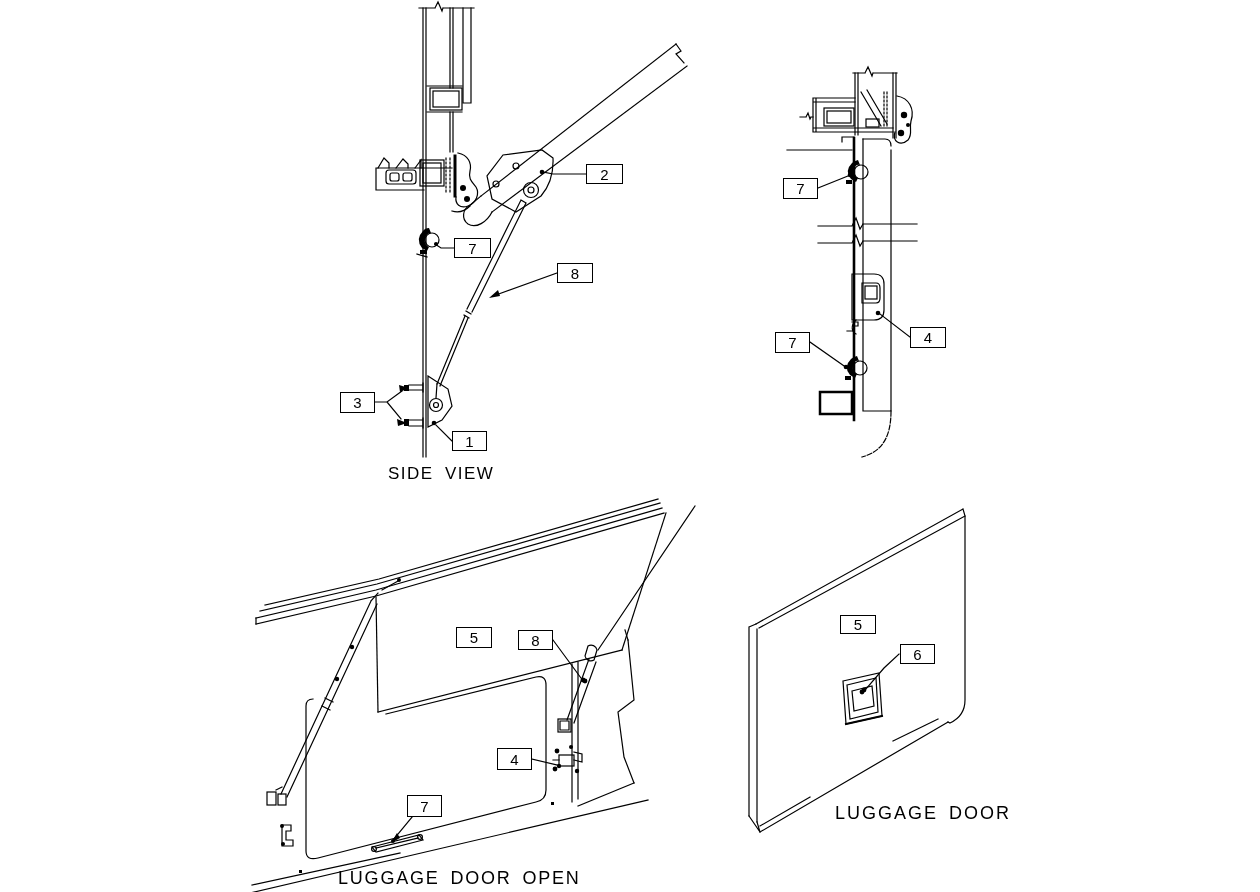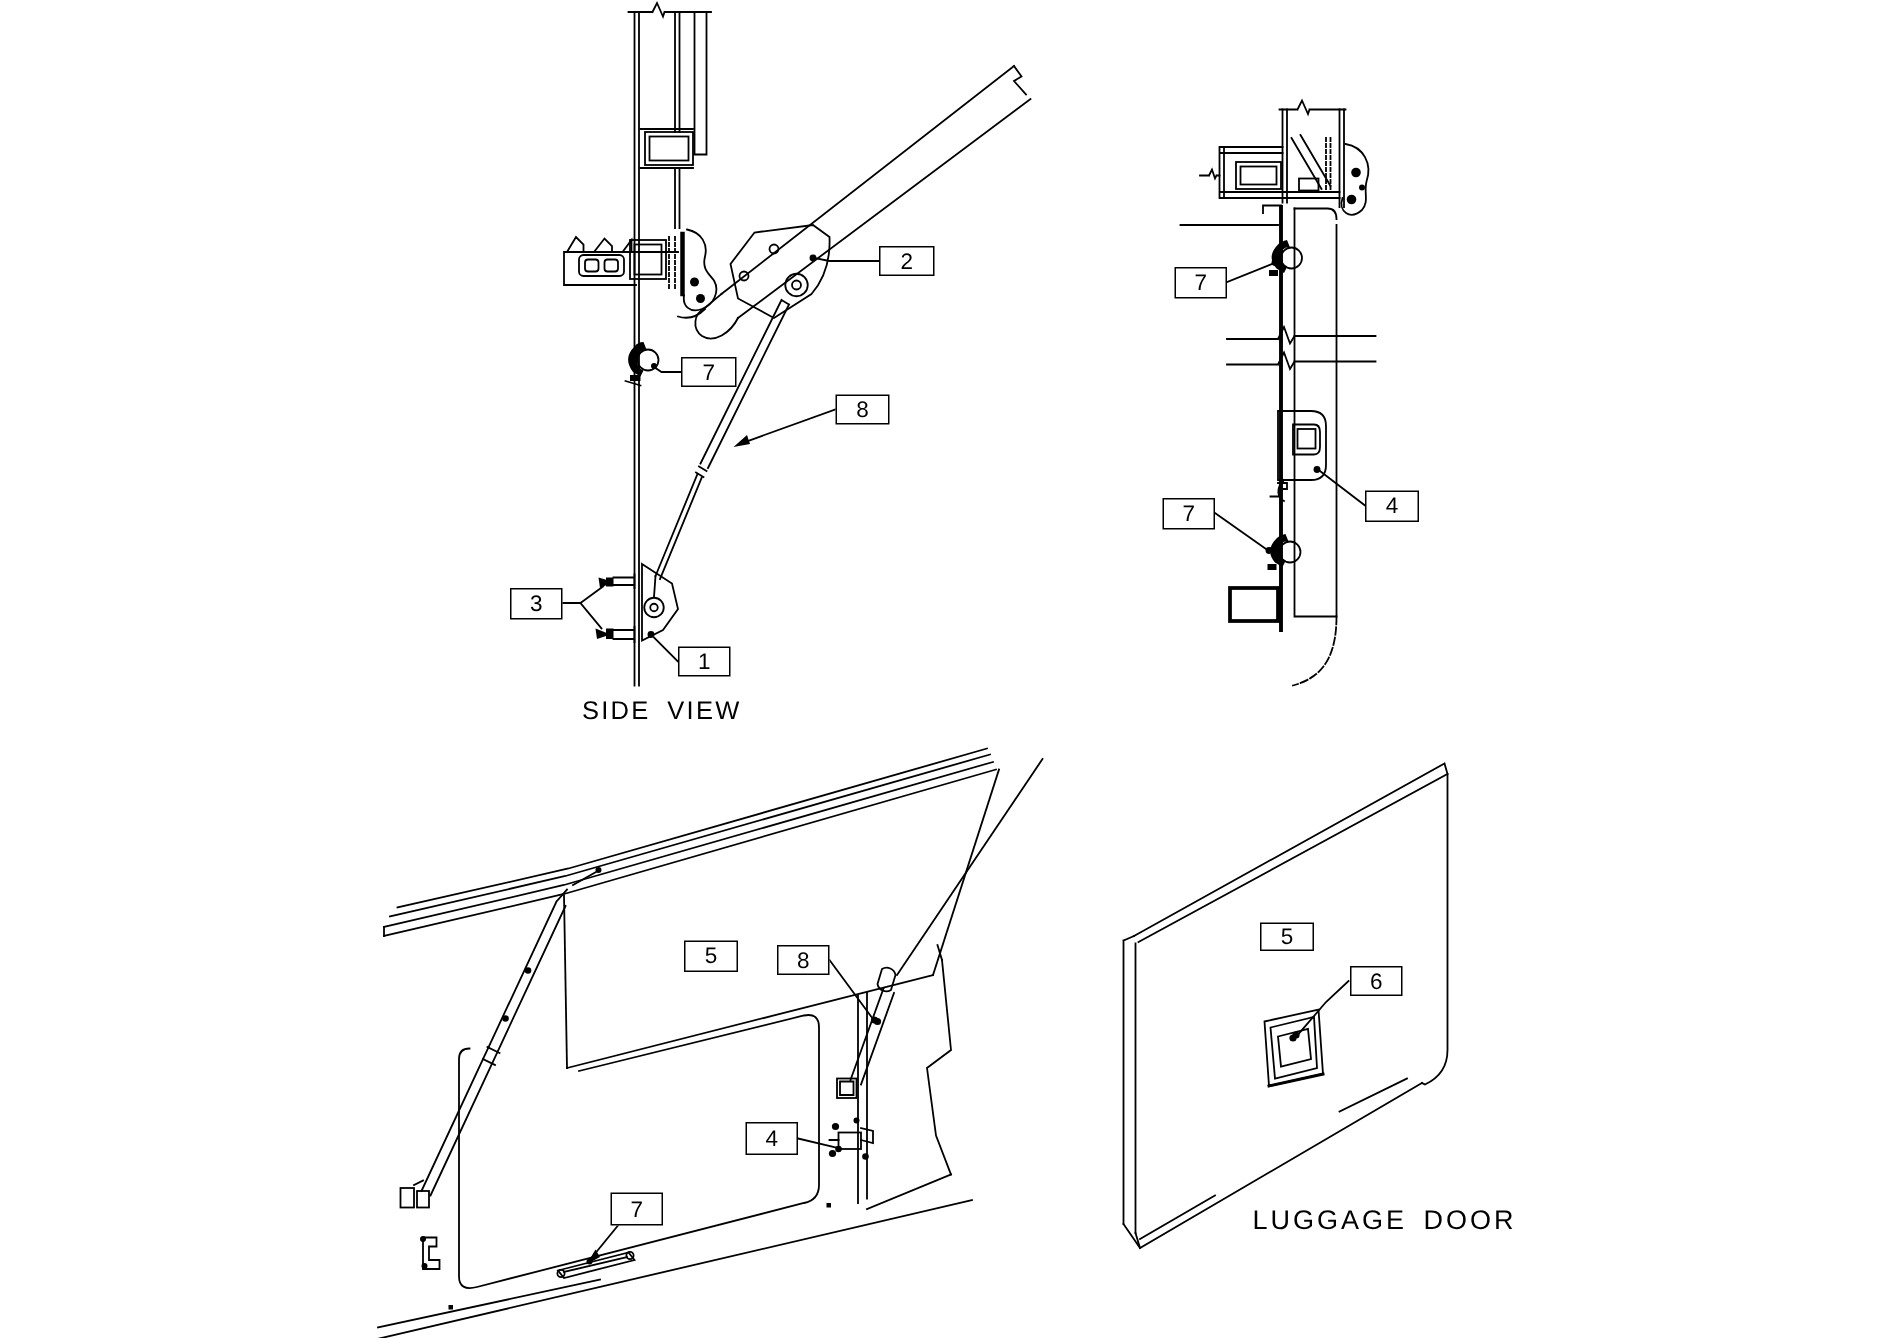--- a/index.html
+++ b/index.html
@@ -254,15 +254,16 @@
 
   <div class="callout" style="left:456px;top:627px;width:36px;height:21px;">5</div>
   <div class="callout" style="left:518px;top:630px;width:35px;height:20px;">8</div>
   <div class="callout" style="left:497px;top:748px;width:35px;height:22px;">4</div>
   <div class="callout" style="left:407px;top:795px;width:35px;height:22px;">7</div>
 
   <div class="callout" style="left:840px;top:615px;width:36px;height:19px;">5</div>
   <div class="callout" style="left:900px;top:644px;width:35px;height:20px;">6</div>
 
   <div class="caption cap-sv">SIDE VIEW</div>
+  <div class="caption cap-ldo">LUGGAGE DOOR OPEN</div>
   <div class="caption cap-ld">LUGGAGE DOOR</div>
 
 </div>
 
 </body></html>

